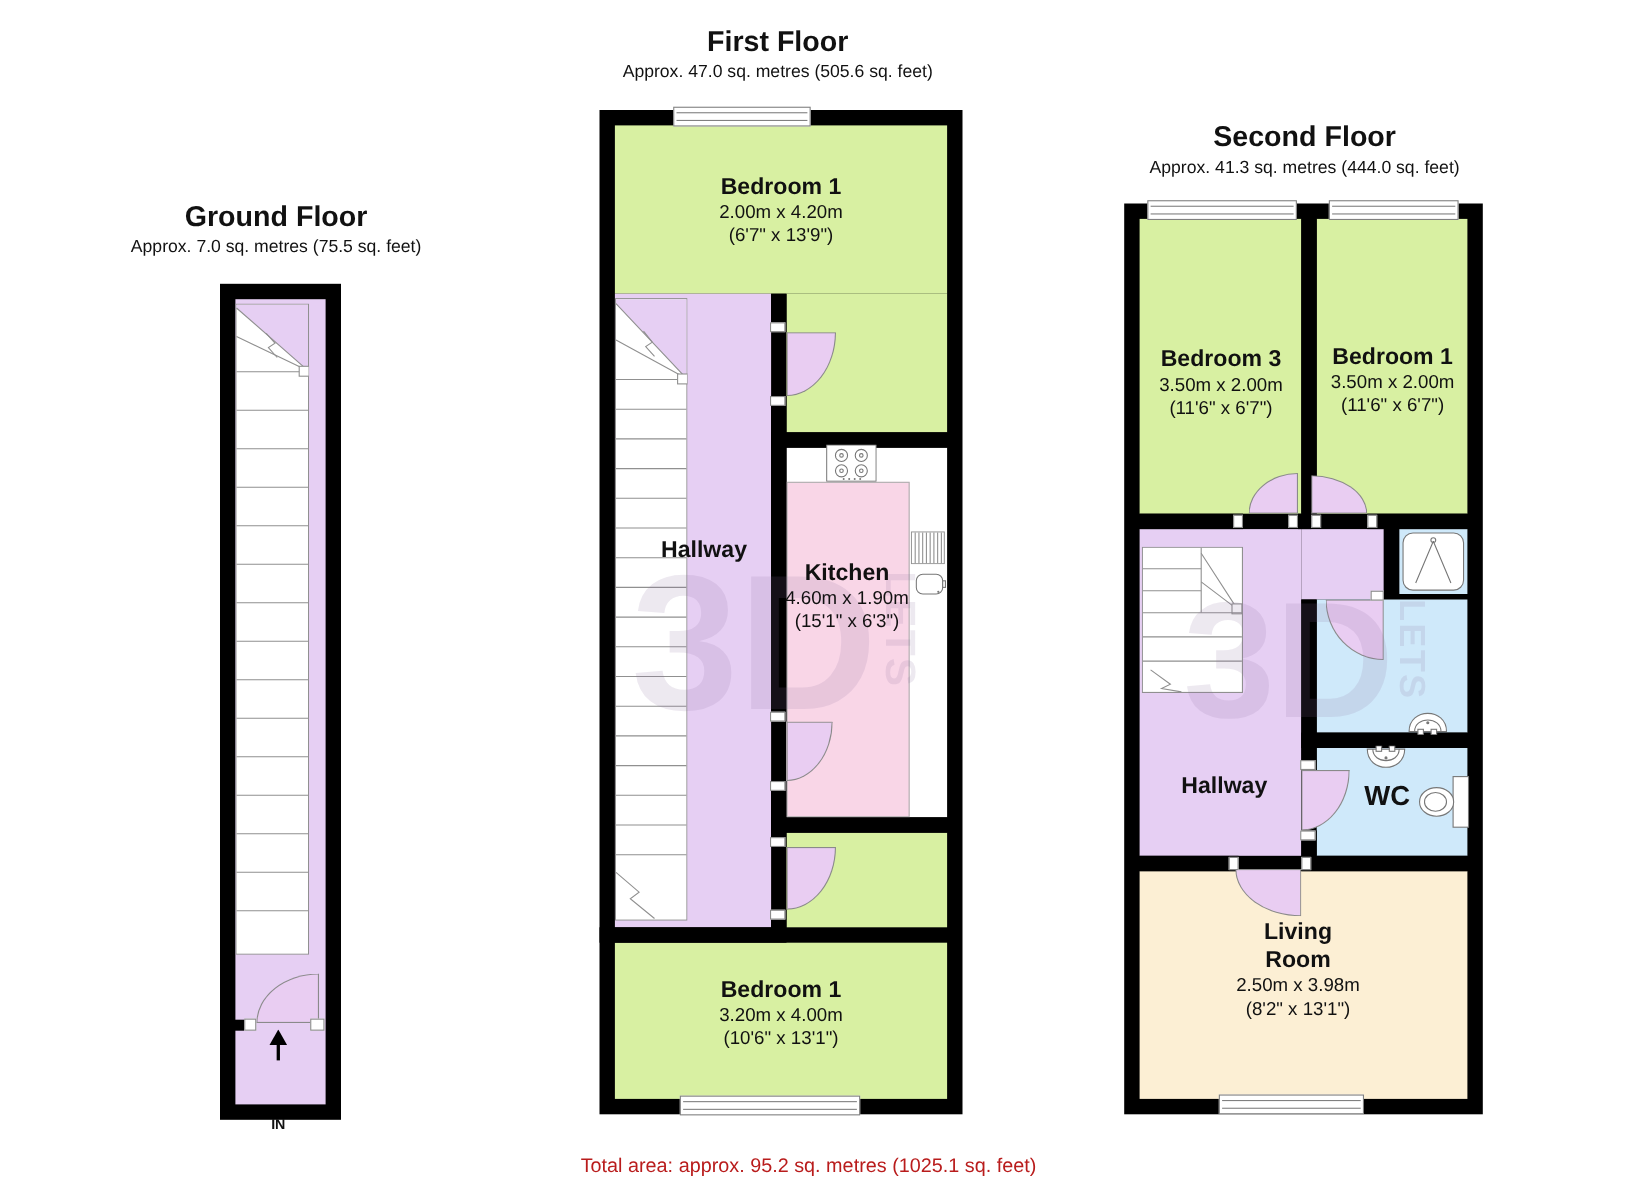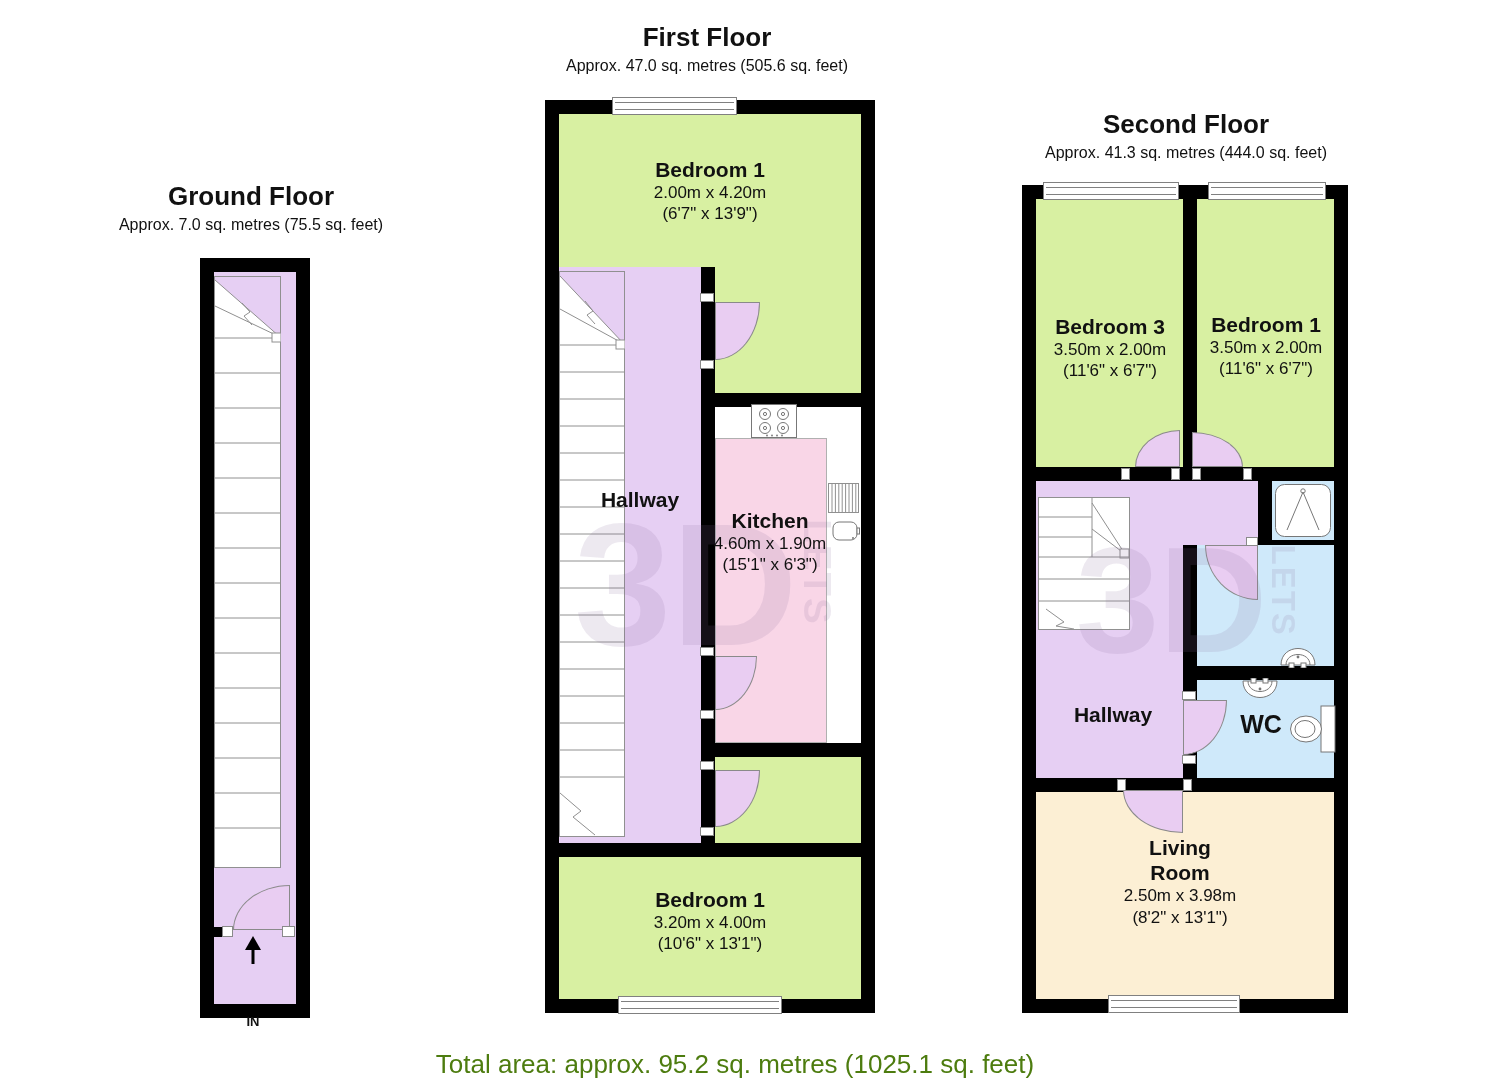--- a/index.html
+++ b/index.html
@@ -17,21 +17,21 @@
   .jamb{position:absolute;background:#fff;border:1px solid #8a8a8a;box-sizing:border-box;z-index:4;}
   .window{position:absolute;background:#fff;border:1px solid #808080;box-sizing:border-box;z-index:4;}
   .window::before,.window::after{content:"";position:absolute;left:2px;right:2px;border-top:1px solid #808080;}
   .window::before{top:4px;}
   .window::after{bottom:4px;}
   .rlbl{position:absolute;transform:translateX(-50%);text-align:center;white-space:nowrap;z-index:7;color:#111;}
   .rlbl.wrap{white-space:normal;}
   .rname{font-size:21px;font-weight:bold;line-height:1.2;}
   .rdim{font-size:17px;line-height:1.25;}
   .in-lbl{position:absolute;transform:translateX(-50%);font-size:13px;font-weight:bold;z-index:7;}
-  .total{position:absolute;transform:translateX(-50%);font-size:26px;white-space:nowrap;z-index:7;color:#4d7c0f;}
+  .total{position:absolute;transform:translateX(-50%);font-size:18px;white-space:nowrap;z-index:7;color:#b91c1c;}
   .wm{position:absolute;transform:translate(-50%,-50%);z-index:6;color:#8b6f9e;opacity:0.15;
       font-weight:bold;pointer-events:none;display:flex;align-items:flex-start;line-height:0.9;}
   .wm .wm-sub{font-size:0.22em;letter-spacing:2px;writing-mode:vertical-lr;margin-top:0.35em;line-height:1;}
 </style>
 </head>
 <body>
 
 <div id="canvas">
 
   <div class="title-block" style="left:251px;top:181px;">

